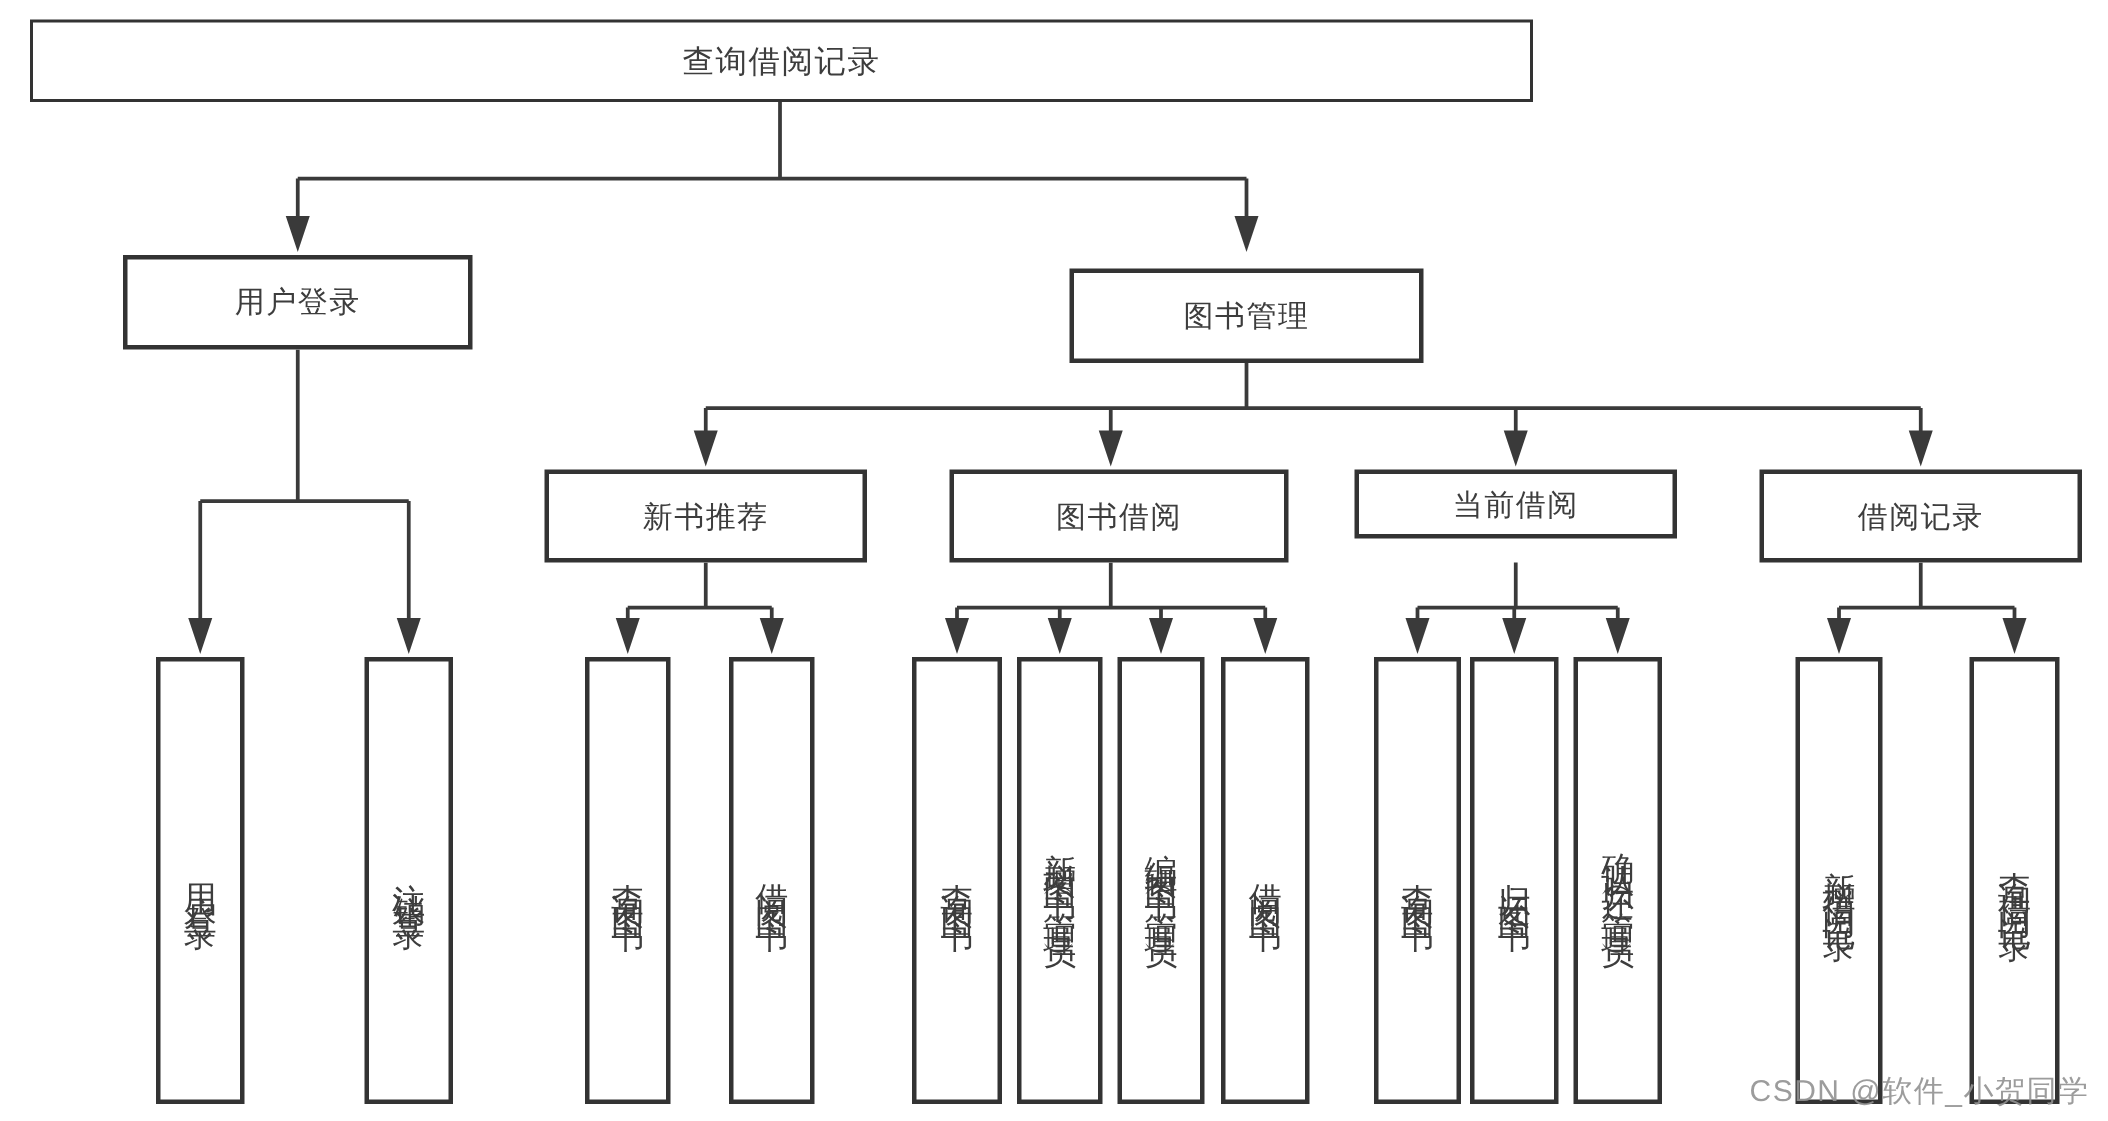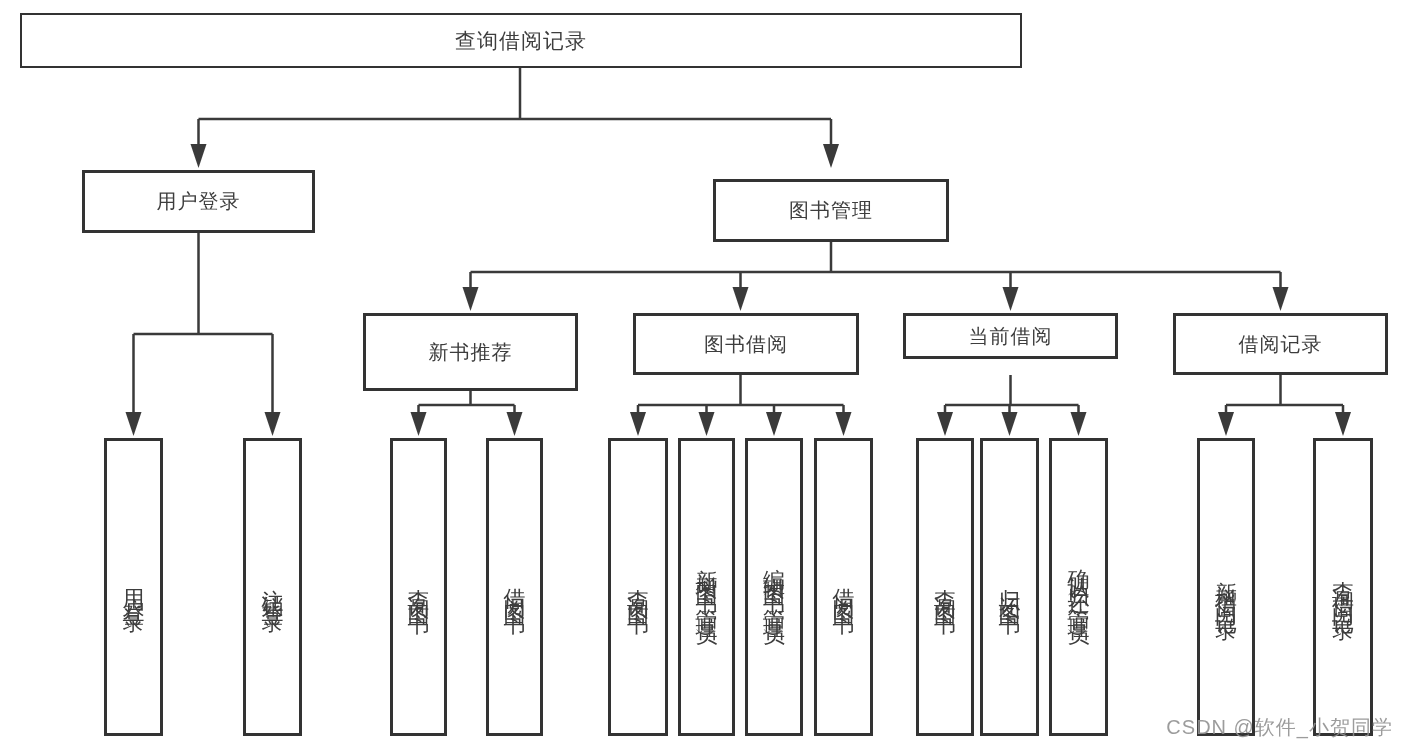--- a/index.html
+++ b/index.html
@@ -108,21 +108,21 @@
       <polygon points="1218,412 1234,412 1226,436" stroke="none"></polygon>
       <polygon points="1335,412 1351,412 1343,436" stroke="none"></polygon>
     </g>
   </svg>
 
   <div class="node root-node" style="left:20px; top:13px; width:1002px; height:55px;">查询借阅记录</div>
 
   <div class="node branch-node" style="left:82px; top:170px; width:233px; height:63px;">用户登录</div>
   <div class="node branch-node" style="left:713px; top:179px; width:236px; height:63px;">图书管理</div>
 
-  <div class="node branch-node" style="left:363px; top:313px; width:215px; height:78px;text-align:right;">新书推荐</div>
+  <div class="node branch-node" style="left:363px; top:313px; width:215px; height:62px;text-align:right;">新书推荐</div>
   <div class="node branch-node" style="left:633px; top:313px; width:226px; height:62px;">图书借阅</div>
   <div class="node branch-node" style="left:903px; top:313px; width:215px; height:46px;">当前借阅</div>
   <div class="node branch-node" style="left:1173px; top:313px; width:215px; height:62px;">借阅记录</div>
 
   <div class="node leaf-node" style="left:104px; top:438px; width:59px; height:298px;">
     <span class="vtext">用户登录</span>
   </div>
   <div class="node leaf-node" style="left:243px; top:438px; width:59px; height:298px;">
     <span class="vtext">注销登录</span>
   </div>

